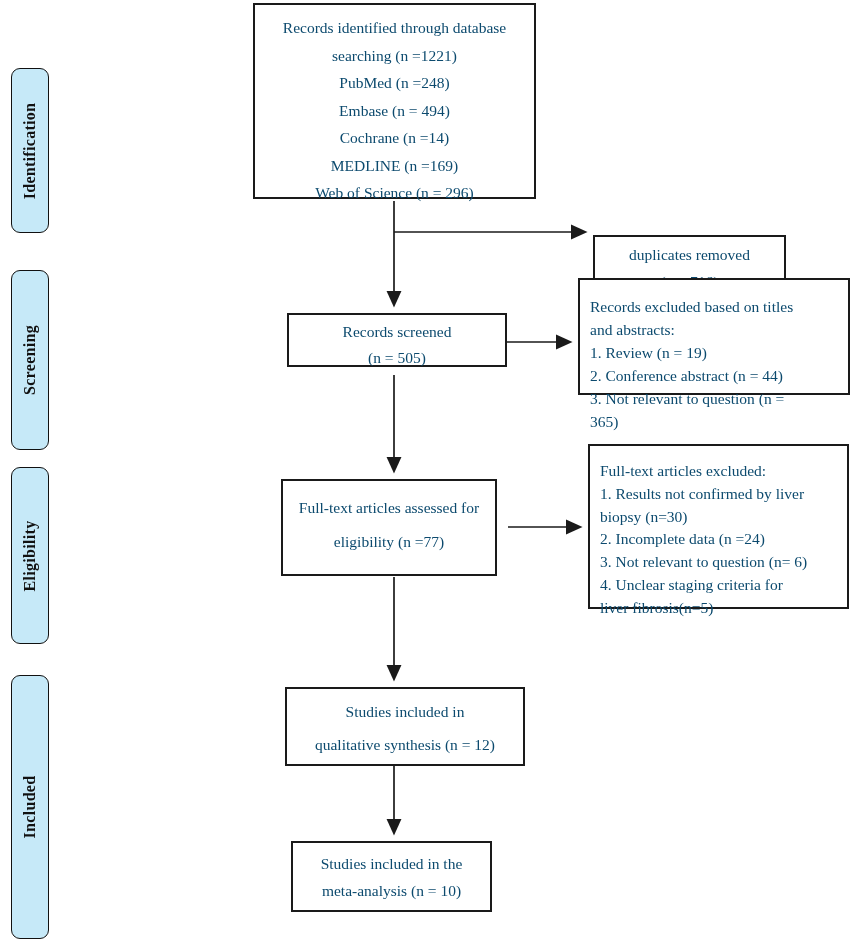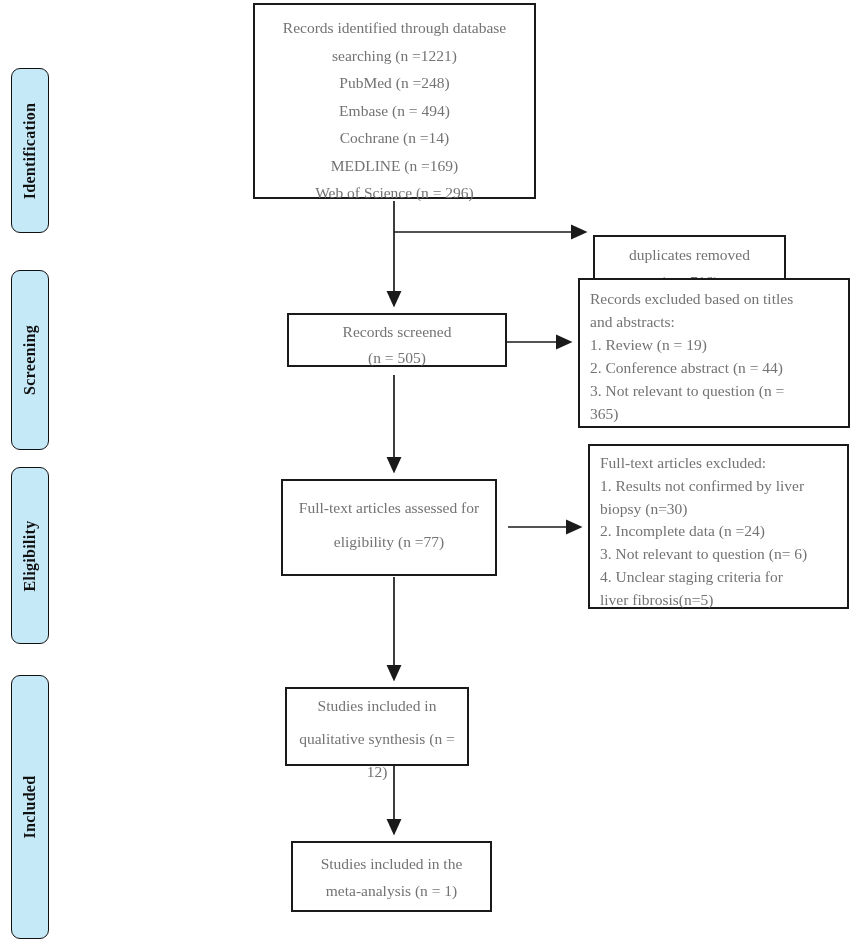--- a/index.html
+++ b/index.html
@@ -39,21 +39,21 @@
     font-weight: bold;
     font-size: 16px;
     color: #111111;
     letter-spacing: 0.3px;
   }
   .box {
     position: absolute;
     background: #ffffff;
     border: 2px solid #1a1a1a;
     box-sizing: border-box;
-    color: #737373;
+    color: #0c4a6e;
     font-size: 15.5px;
     white-space: pre-line;
   }
   .box.center { text-align: center; }
   .box.left   { text-align: left; }
 </style>
 </head>
 <body>
 
 <div id="canvas">
@@ -93,37 +93,37 @@
 Cochrane (n =14)
 MEDLINE (n =169)
 Web of Science (n = 296)</div>
 
   <div class="box center" style="left:593px;top:199px;width:193px;height:64px;line-height:27px;padding-top:4px;margin-top:36px;">duplicates removed
 (n = 716)</div>
 
   <div class="box center" style="left:287px;top:313px;width:220px;height:54px;line-height:26px;padding-top:4px;">Records screened
 (n = 505)</div>
 
-  <div class="box left" style="left:578px;top:278px;width:272px;height:150px;line-height:23px;padding:7px 8px 0 10px;">Records excluded based on titles
+  <div class="box left" style="left:578px;top:278px;width:272px;height:117px;line-height:23px;padding:15px 8px 0 10px;">Records excluded based on titles
 and abstracts:
 1. Review (n = 19)
 2. Conference abstract (n = 44)
 3. Not relevant to question (n =
 365)</div>
 
   <div class="box center" style="left:281px;top:479px;width:216px;height:97px;line-height:34px;padding-top:10px;">Full-text articles assessed for
 eligibility (n =77)</div>
 
-  <div class="box left" style="left:588px;top:444px;width:261px;height:165px;line-height:22.8px;padding:6px 6px 0 10px;">Full-text articles excluded:
+  <div class="box left" style="left:588px;top:444px;width:261px;height:165px;line-height:22.8px;padding:14px 6px 0 10px;">Full-text articles excluded:
 1. Results not confirmed by liver
 biopsy (n=30)
 2. Incomplete data (n =24)
 3. Not relevant to question (n= 6)
 4. Unclear staging criteria for
 liver fibrosis(n=5)</div>
 
-  <div class="box center" style="left:285px;top:687px;width:184px;height:79px;line-height:33px;">Studies included in
+  <div class="box center" style="left:285px;top:687px;width:240px;height:79px;line-height:33px;padding-top:6px;">Studies included in
 qualitative synthesis (n = 12)</div>
 
   <div class="box center" style="left:291px;top:841px;width:201px;height:71px;line-height:27px;padding-top:7px;">Studies included in the
-meta-analysis (n = 1)</div>
+meta-analysis (n = 10)</div>
 
 </div>
 
 </body></html>

